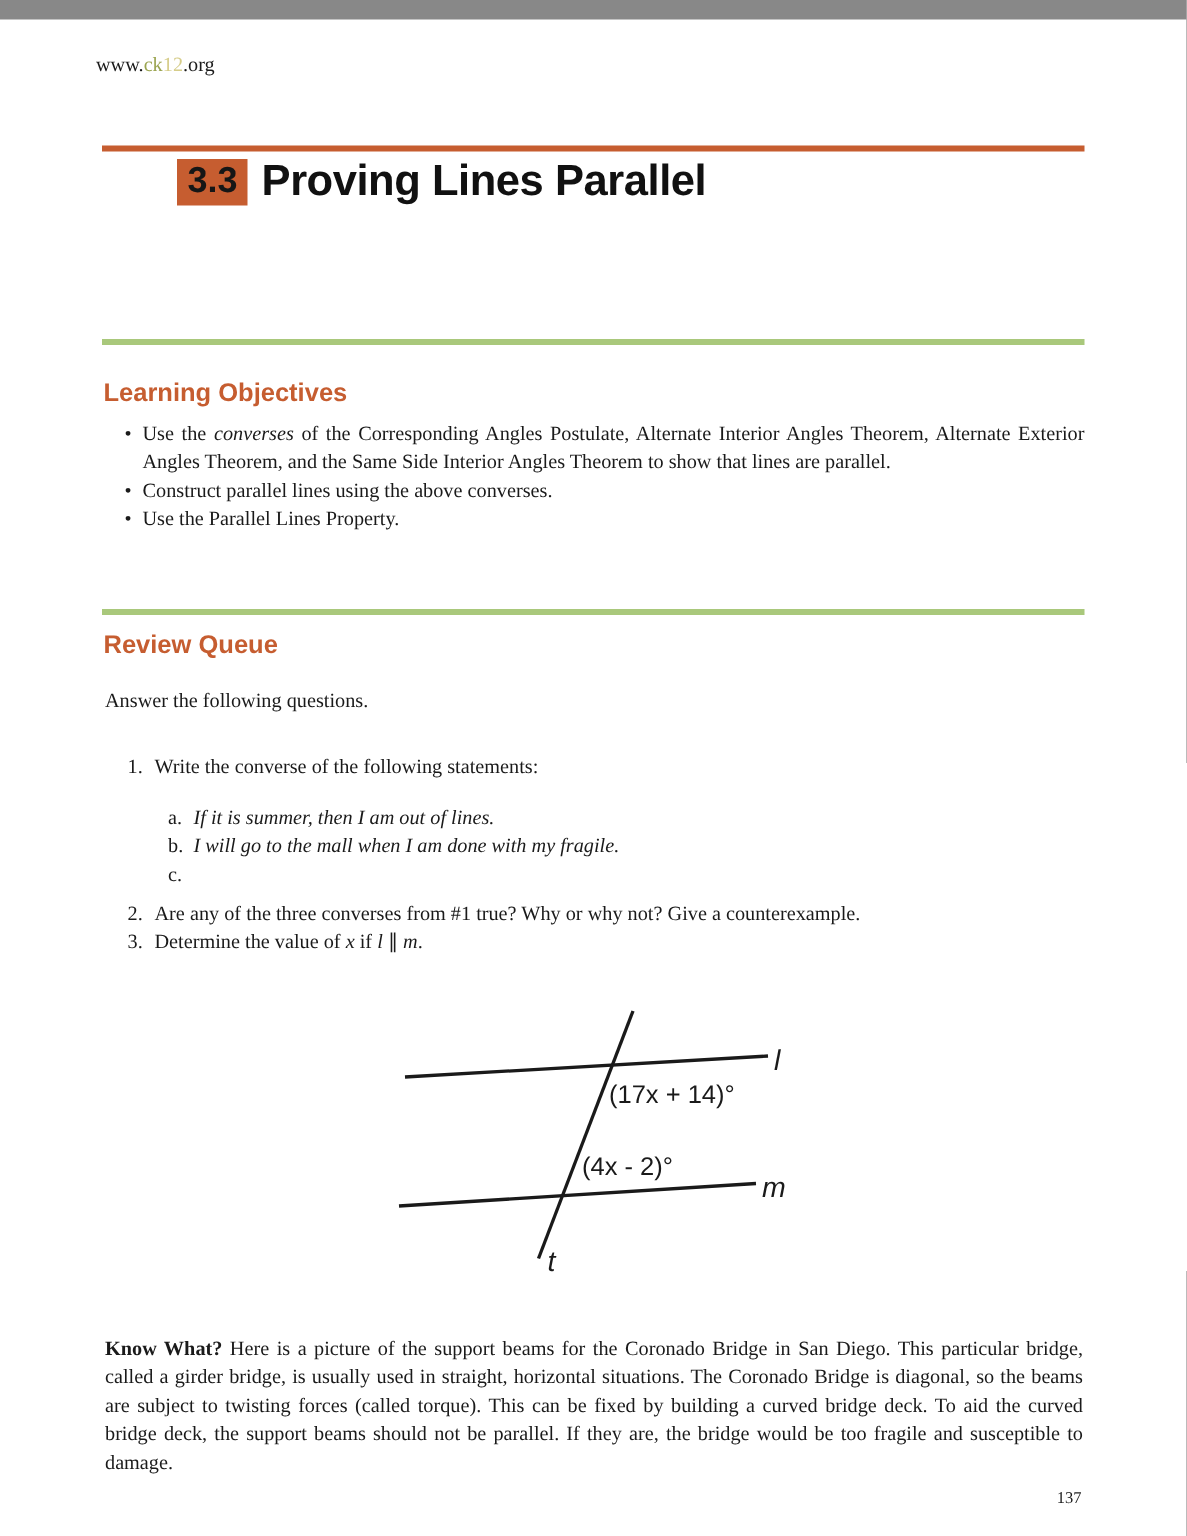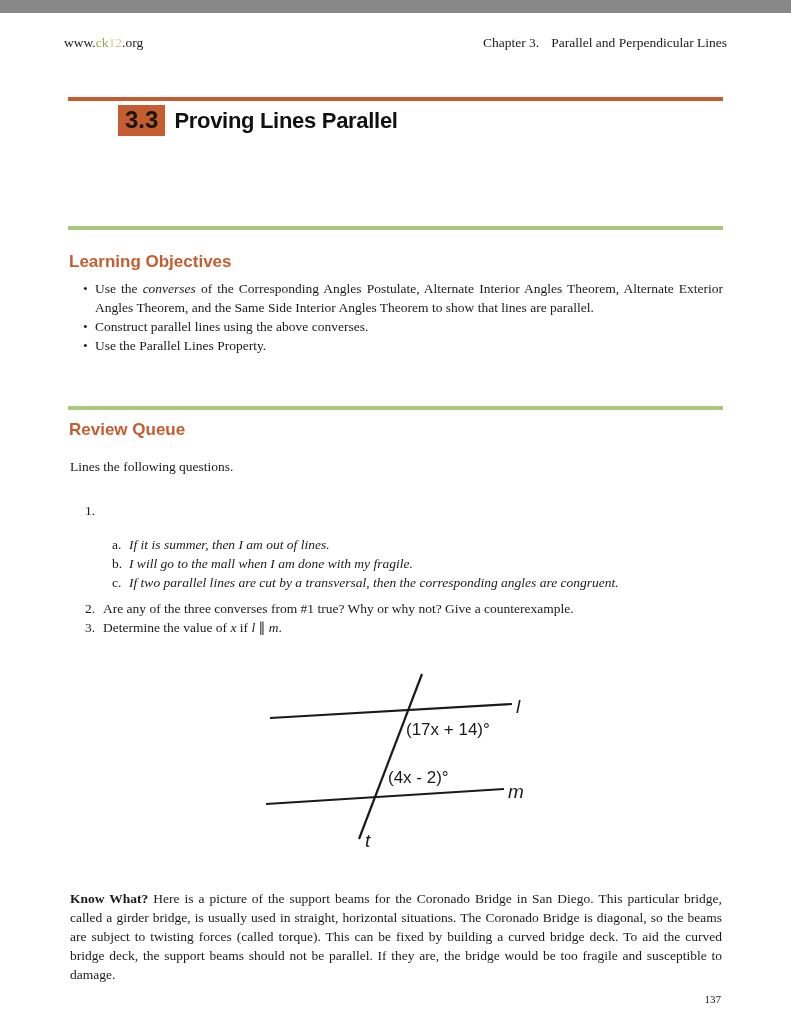--- a/index.html
+++ b/index.html
@@ -22,21 +22,21 @@
   .rule-green-2 { top:393px; background:var(--accent-green); }
   .titlebar {
     position:absolute; top:92px; left:118px;
     display:flex; align-items:center;
     font-family:"Liberation Sans", sans-serif; font-weight:bold;
   }
   .sec-num {
     background:var(--accent-orange); color:#161616;
     font-size:24px; line-height:24px; padding:3px 7px 4px 7px;
   }
-  .sec-title { font-size:22px; margin-left:9px; letter-spacing:-0.3px; color:#111; }
+  .sec-title { font-size:29px; margin-left:9px; letter-spacing:-0.3px; color:#111; }
   .h2 {
     position:absolute; left:69px;
     font-family:"Liberation Sans", sans-serif; font-weight:bold;
     font-size:17px; color:var(--accent-orange);
   }
   .h2-objectives { top:239px; }
   .h2-review { top:407px; }
   .body-text { font-size:13.5px; line-height:19px; }
   .objectives {
     position:absolute; top:266px; left:83px; width:640px;
@@ -66,23 +66,20 @@
   .kw-label { font-weight:bold; }
   .page-num { position:absolute; top:980px; right:70px; font-size:11px; }
 </style>
 </head>
 <body>
 
 <div class="page" style="--accent-orange: #c65d30; --accent-green: #a9c87b; --ck-green: #9aa44f; --ck-yellow: #d6cd8a;">
 
   <div class="hdr">
     <div><span>www.</span><span style="color:var(--ck-green)">ck</span><span style="color:var(--ck-yellow)">12</span><span>.org</span></div>
-    <div>
-      <span>Chapter 3.</span><span class="chapter-title-gap">Parallel and Perpendicular Lines</span>
-    </div>
   </div>
 
   <div class="rule rule-orange"></div>
 
   <div class="titlebar">
     <span class="sec-num">3.3</span>
     <span class="sec-title">Proving Lines Parallel</span>
   </div>
 
   <div class="rule rule-green-1"></div>
@@ -99,38 +96,38 @@
     </div>
     <div class="b-row">
       <span class="b-dot">•</span>
       <span class="b-text">Use the Parallel Lines Property.</span>
     </div>
   </div>
 
   <div class="rule rule-green-2"></div>
   <div class="h2 h2-review">Review Queue</div>
 
-  <div class="intro body-text">Lines the following questions.</div>
+  <div class="intro body-text">Answer the following questions.</div>
 
   <div class="rq-list body-text">
     <div class="q-row">
       <span class="q-label">1.</span>
+      <span class="q-text">Write the converse of the following statements:</span>
     </div>
     <div class="sub-list">
       <div class="q-row">
         <span class="q-label">a.</span>
         <span class="q-text italic">If it is summer, then I am out of lines.</span>
       </div>
       <div class="q-row">
         <span class="q-label">b.</span>
         <span class="q-text italic">I will go to the mall when I am done with my fragile.</span>
       </div>
       <div class="q-row">
         <span class="q-label">c.</span>
-        <span class="q-text italic">If two parallel lines are cut by a transversal, then the corresponding angles are congruent.</span>
       </div>
     </div>
     <div class="q-row">
       <span class="q-label">2.</span>
       <span class="q-text">Are any of the three converses from #1 true? Why or why not? Give a counterexample.</span>
     </div>
     <div class="q-row">
       <span class="q-label">3.</span>
       <span class="q-text"><span>Determine the value of </span><span class="italic">x</span><span> if </span><span class="italic">l</span><span> ∥ </span><span class="italic">m</span><span>.</span></span>
     </div>

